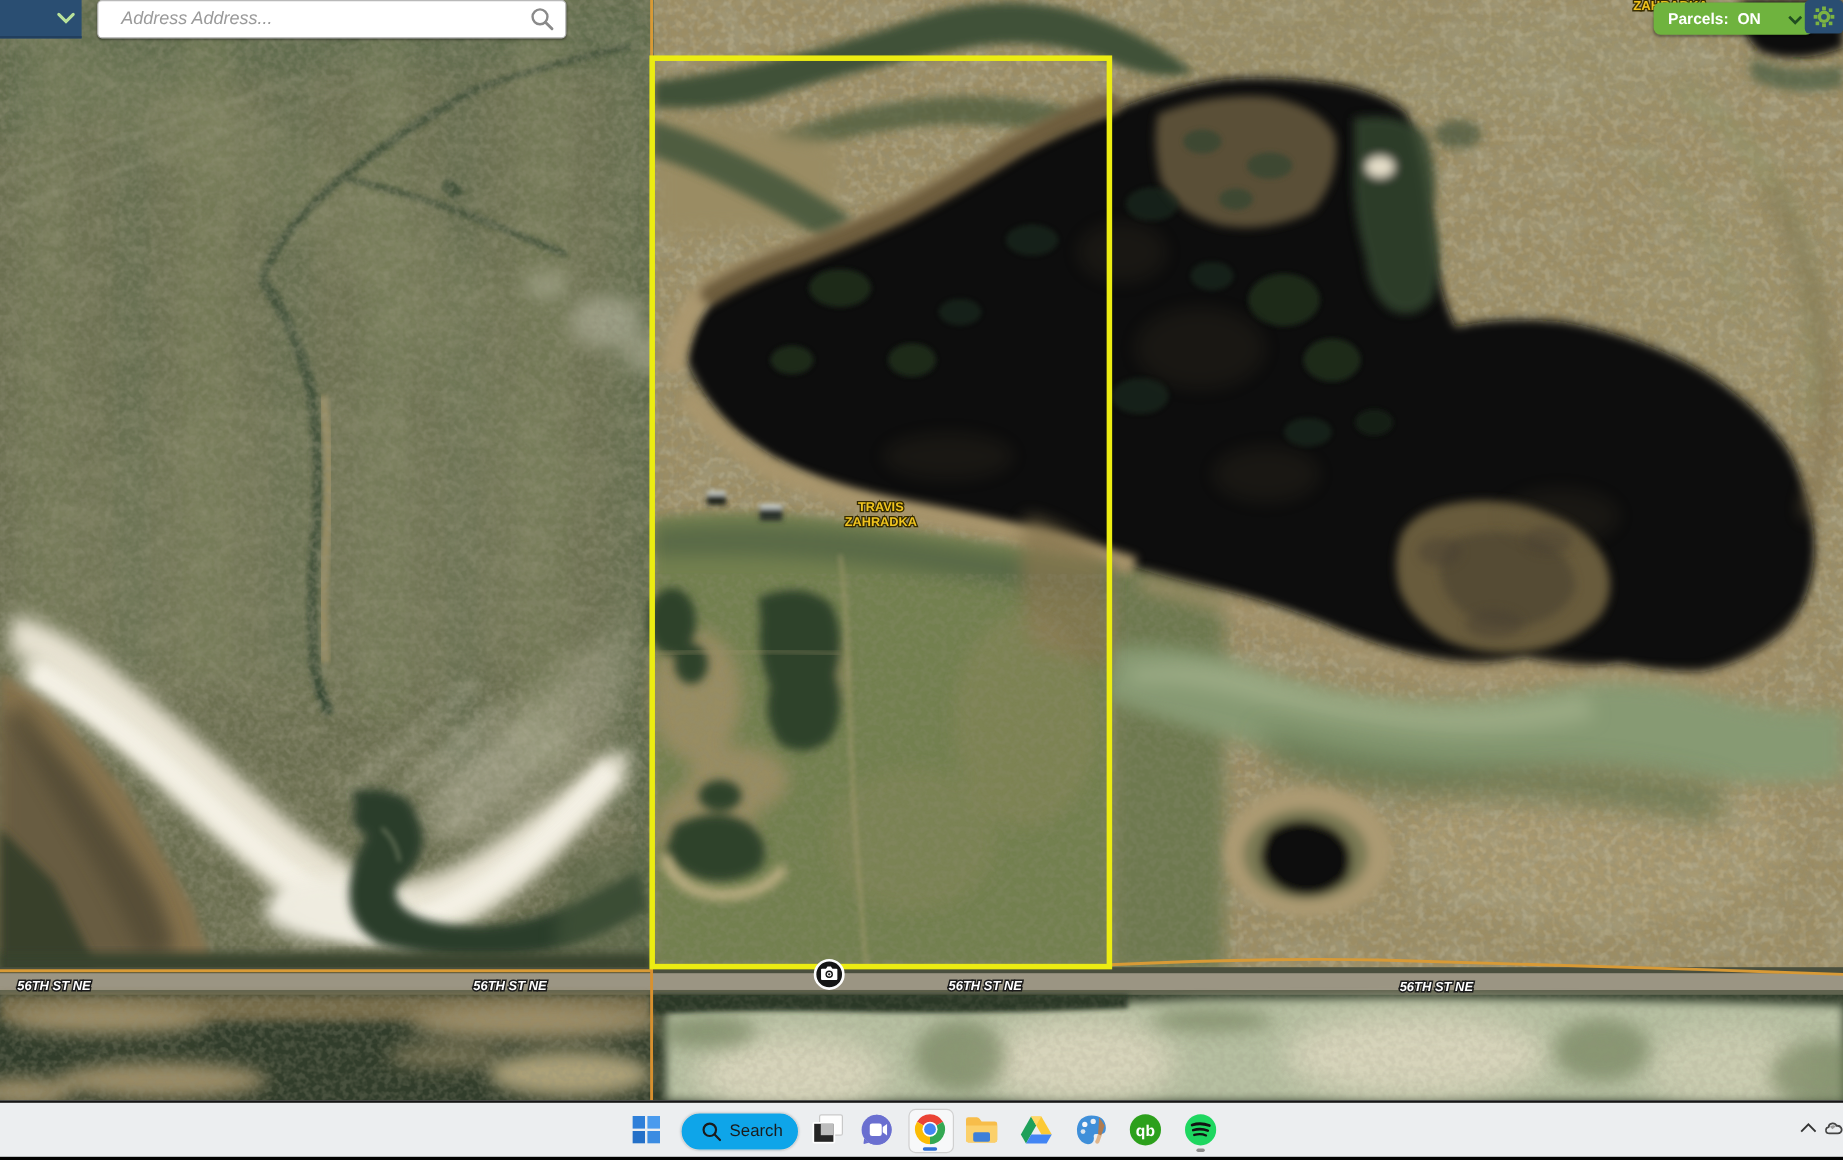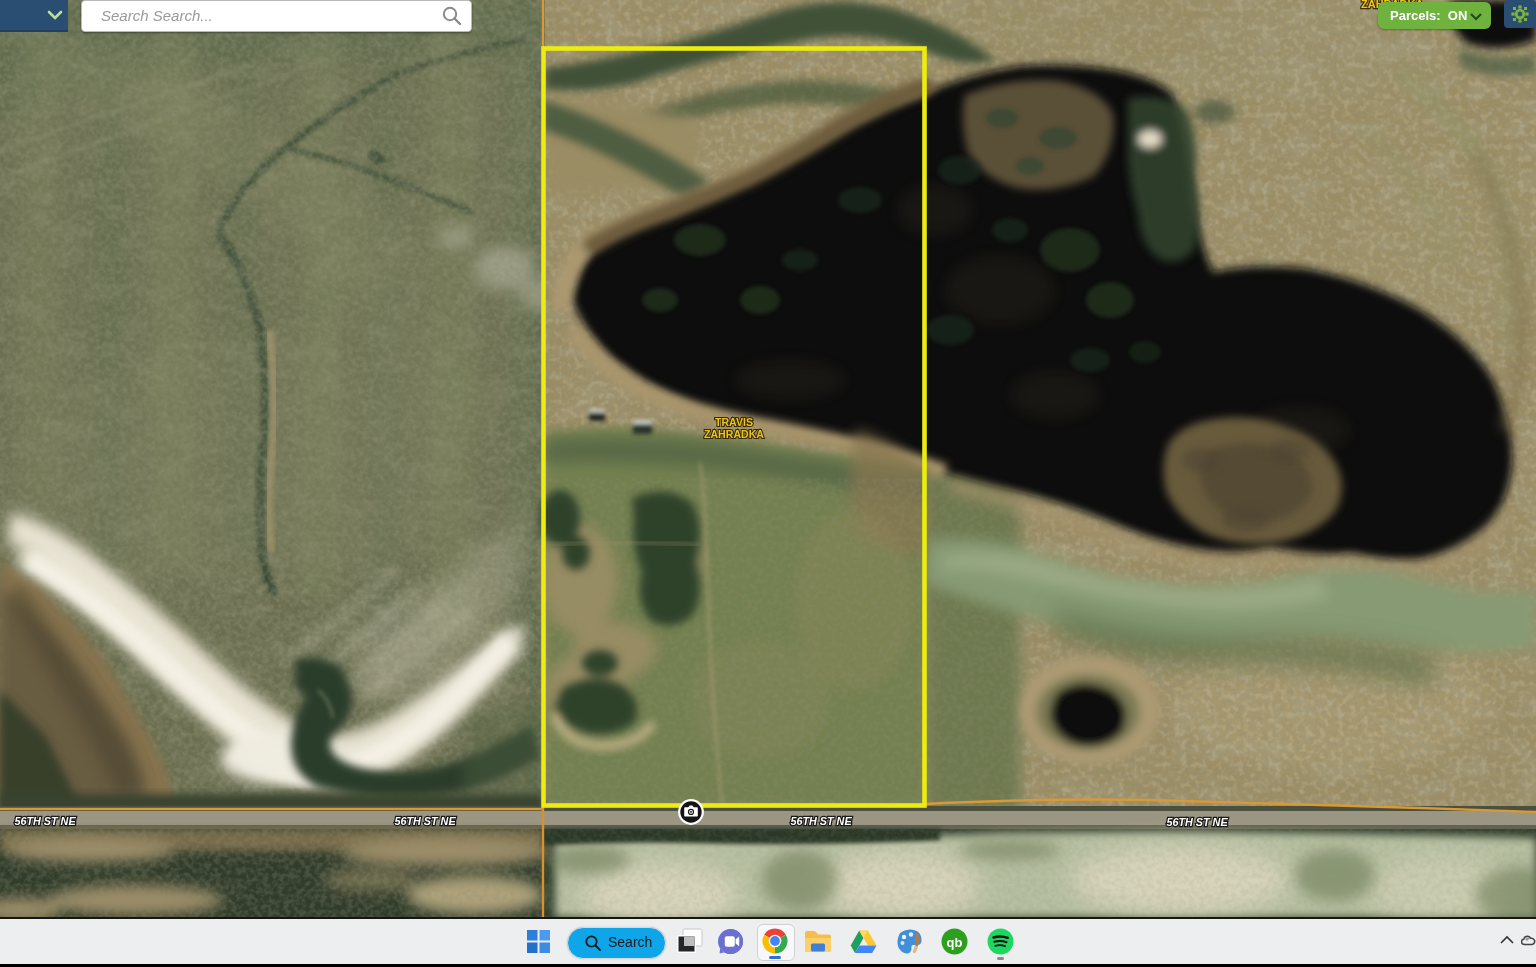--- a/index.html
+++ b/index.html
@@ -2,21 +2,21 @@
 <html><head>
 <meta charset="utf-8">
 <style>
   html,body{margin:0;padding:0;background:#000;}
   #stage{position:relative;width:1536px;height:967px;overflow:hidden;font-family:"Liberation Sans",sans-serif;}
   #map{position:absolute;left:0;top:0;}
   
   #layerbox{position:absolute;left:0;top:0;width:68px;height:30px;background:#2a4e72;border-bottom:2px solid #223f5e;}
   #searchbox{position:absolute;left:81px;top:0px;width:389px;height:30px;background:#fff;border:1px solid #b9b9b9;border-radius:4px;box-shadow:0 1px 2px rgba(0,0,0,.4);}
   #searchbox .ph{position:absolute;left:19px;top:6px;font-style:italic;font-size:15px;color:#9a9a9a;}
-  #parcelsbtn{position:absolute;left:1378px;top:2px;width:113px;height:27px;background:#6fb33e;border-radius:6px;box-shadow:0 1px 2px rgba(0,0,0,.35);color:#fff;font-weight:bold;font-size:13px;}
+  #parcelsbtn{position:absolute;left:1378px;top:2px;width:113px;height:27px;background:#6fb33e;border-radius:6px;box-shadow:0 1px 2px rgba(0,0,0,.35);color:#fff;font-weight:bold;font-size:13px;padding-left:20px;}
   #gearbtn{position:absolute;left:1504px;top:0px;width:32px;height:28px;background:#2a4e72;border-radius:4px;}
   
   #taskbar{position:absolute;left:0;top:917px;width:1536px;height:47px;background:#eceef0;border-top:2px solid #161616;}
   #blackstrip{position:absolute;left:0;top:964px;width:1536px;height:3px;background:#010101;}
   .ticon{position:absolute;top:0;}
   #searchpill{position:absolute;left:567px;top:927px;width:97px;height:30px;background:#0ea5e9;border:1px solid #d8d8d8;border-radius:16px;box-shadow:0 0 2px rgba(0,0,0,.15);}
   #searchpill span{position:absolute;left:40px;top:6px;font-size:14px;color:#1b1b1b;}
 </style>
 </head>
 <body>
@@ -337,21 +337,21 @@
       <circle cx="691" cy="811.9" r="0.95" fill="#161616"></circle>
     </g>
   </svg>
 
   <div id="layerbox">
     <svg width="68" height="30">
         <path d="M49,12 L55,18 L61,12" stroke="#b8e29a" stroke-width="2.6" fill="none" stroke-linecap="round"></path>
       </svg>
   </div>
   <div id="searchbox">
-    <span class="ph">Search Search...</span>
+    <span class="ph">Address Address...</span>
     <svg width="22" height="22" style="position:absolute;right:8px;top:4px;">
         <circle cx="9" cy="9" r="6.2" stroke="#8a8a8a" stroke-width="2" fill="none"></circle>
         <path d="M13.5,13.5 L19,19" stroke="#8a8a8a" stroke-width="2.4" stroke-linecap="round"></path>
       </svg>
   </div>
   <div id="parcelsbtn">
     <span style="position:absolute;left:12px;top:6px;">Parcels:&nbsp; ON</span>
     <svg width="14" height="14" style="position:absolute;right:8px;top:8px;">
         <path d="M2,4 L7,9 L12,4" stroke="#204d20" stroke-width="2.2" fill="none"></path>
       </svg>

